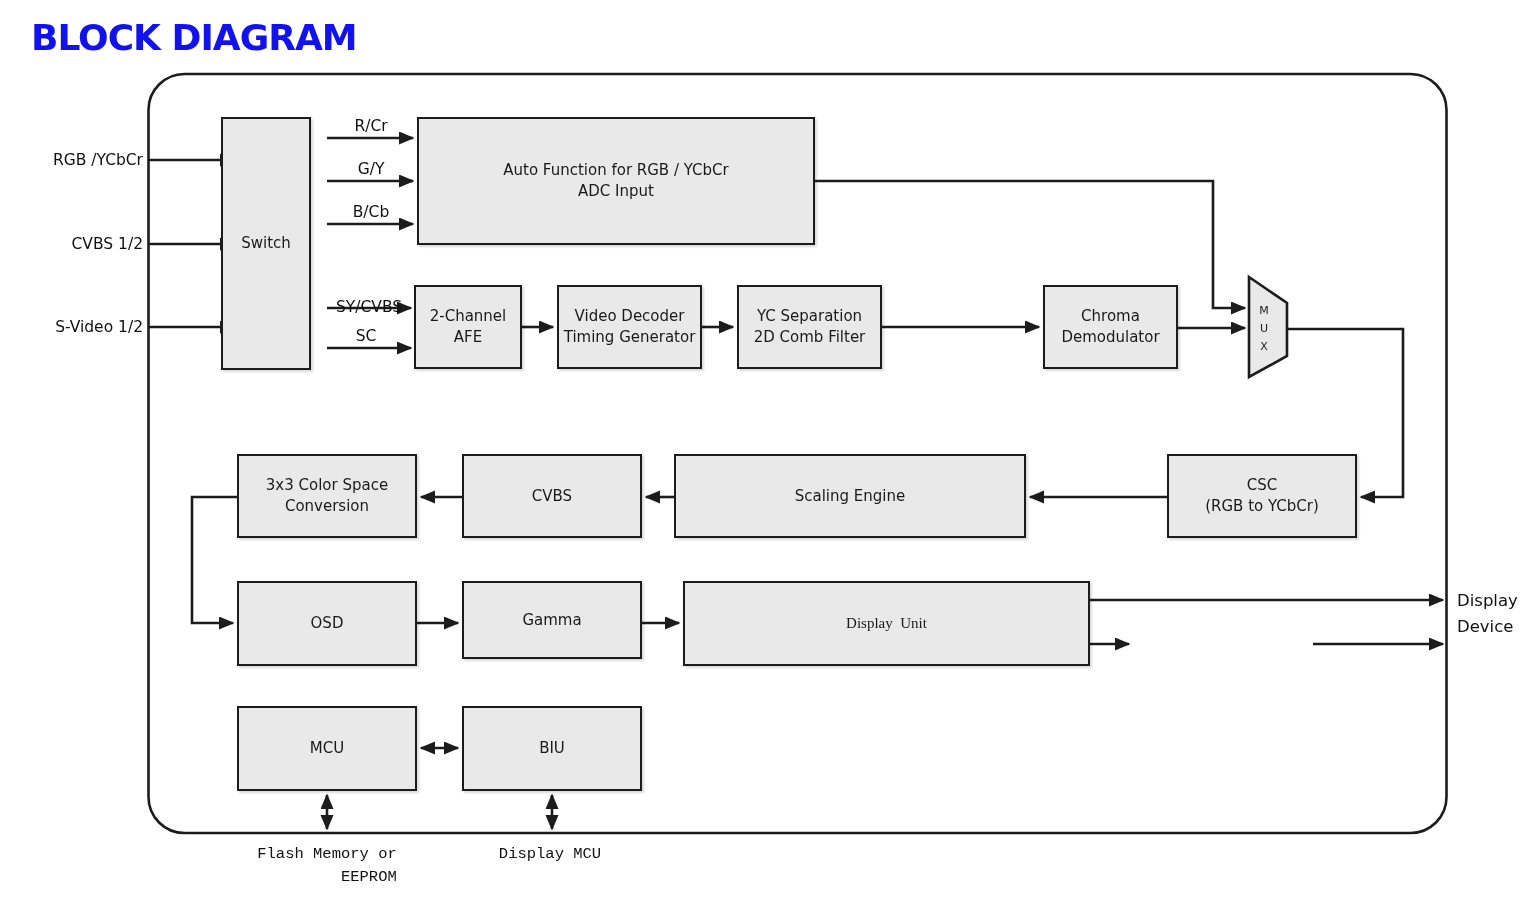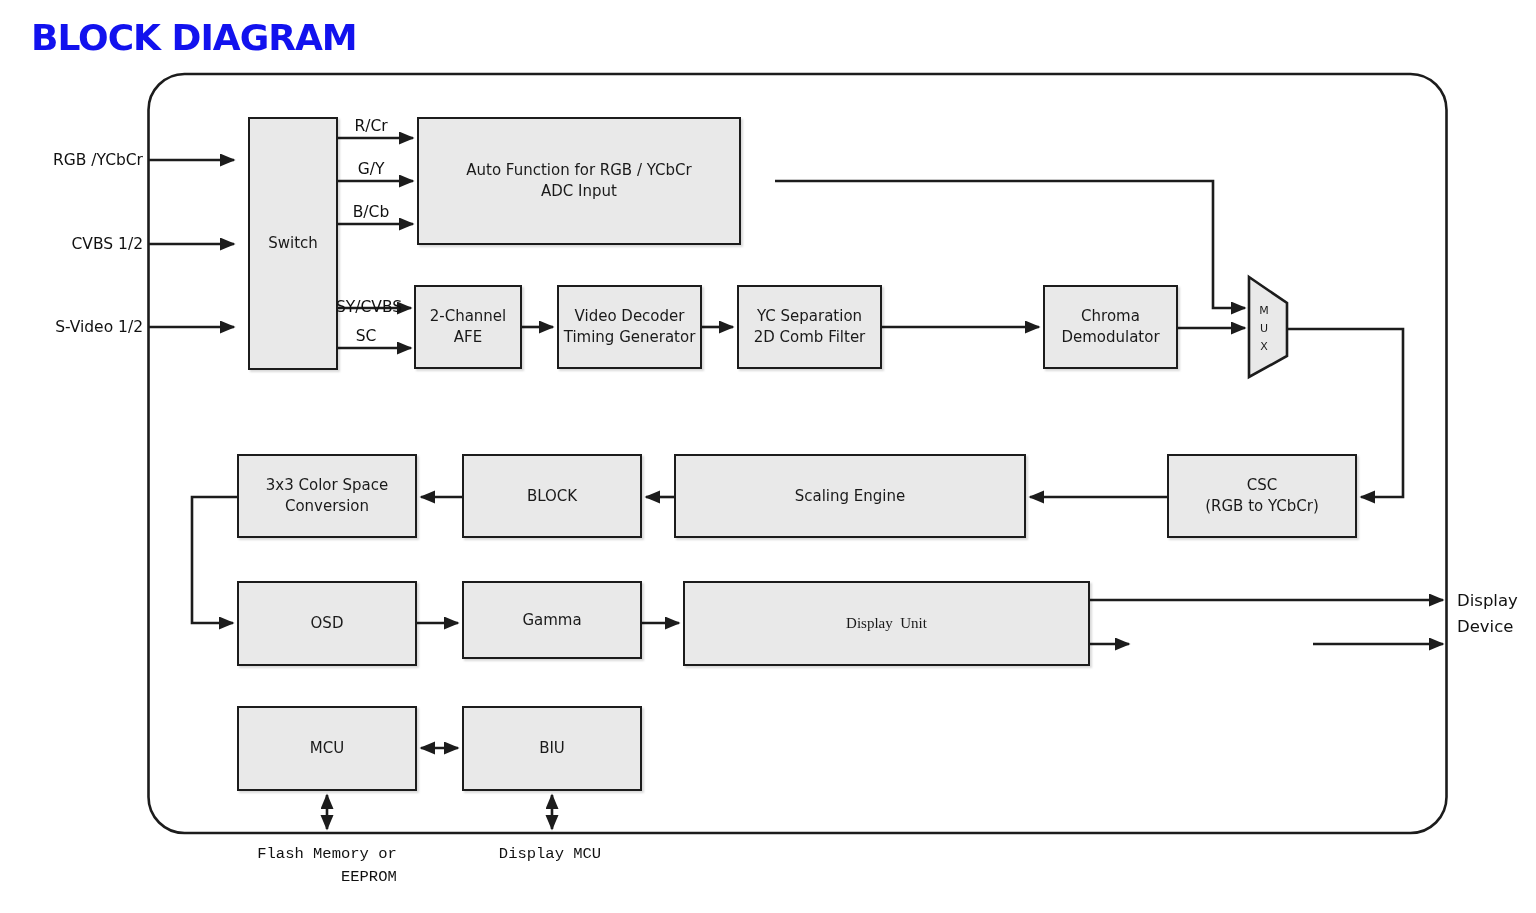--- a/index.html
+++ b/index.html
@@ -97,24 +97,24 @@
     <path class="wire" d="M421,748 H458" marker-start="url(#arrow)" marker-end="url(#arrow)"></path>
     <path class="wire" d="M327,795 V829" marker-start="url(#arrow)" marker-end="url(#arrow)"></path>
     <path class="wire" d="M552,795 V829" marker-start="url(#arrow)" marker-end="url(#arrow)"></path>
 
     <polygon class="mux-shape" points="1249,277 1287,303 1287,356 1249,377"></polygon>
     <text class="mux-letter" x="1264" y="314">M</text>
     <text class="mux-letter" x="1264" y="332">U</text>
     <text class="mux-letter" x="1264" y="350">X</text>
   </svg>
 
-  <div class="block" style="left:248px;top:117px;width:90px;height:253px;">
+  <div class="block" style="left:221px;top:117px;width:90px;height:253px;">
     <span class="block-label">Switch</span>
   </div>
-  <div class="block" style="left:417px;top:117px;width:324px;height:128px;">
+  <div class="block" style="left:417px;top:117px;width:398px;height:128px;">
     <span class="block-label">Auto Function for RGB / YCbCr
 ADC Input</span>
   </div>
   <div class="block" style="left:414px;top:285px;width:108px;height:84px;">
     <span class="block-label">2-Channel
 AFE</span>
   </div>
   <div class="block" style="left:557px;top:285px;width:145px;height:84px;">
     <span class="block-label">Video Decoder
 Timing Generator</span>
@@ -128,21 +128,21 @@
 Demodulator</span>
   </div>
   <div class="block" style="left:1167px;top:454px;width:190px;height:84px;">
     <span class="block-label">CSC
 (RGB to YCbCr)</span>
   </div>
   <div class="block" style="left:674px;top:454px;width:352px;height:84px;">
     <span class="block-label">Scaling Engine</span>
   </div>
   <div class="block" style="left:462px;top:454px;width:180px;height:84px;">
-    <span class="block-label">BLOCK</span>
+    <span class="block-label">CVBS</span>
   </div>
   <div class="block" style="left:237px;top:454px;width:180px;height:84px;">
     <span class="block-label">3x3 Color Space
 Conversion</span>
   </div>
   <div class="block" style="left:237px;top:581px;width:180px;height:85px;">
     <span class="block-label">OSD</span>
   </div>
   <div class="block" style="left:462px;top:581px;width:180px;height:78px;">
     <span class="block-label">Gamma</span>

